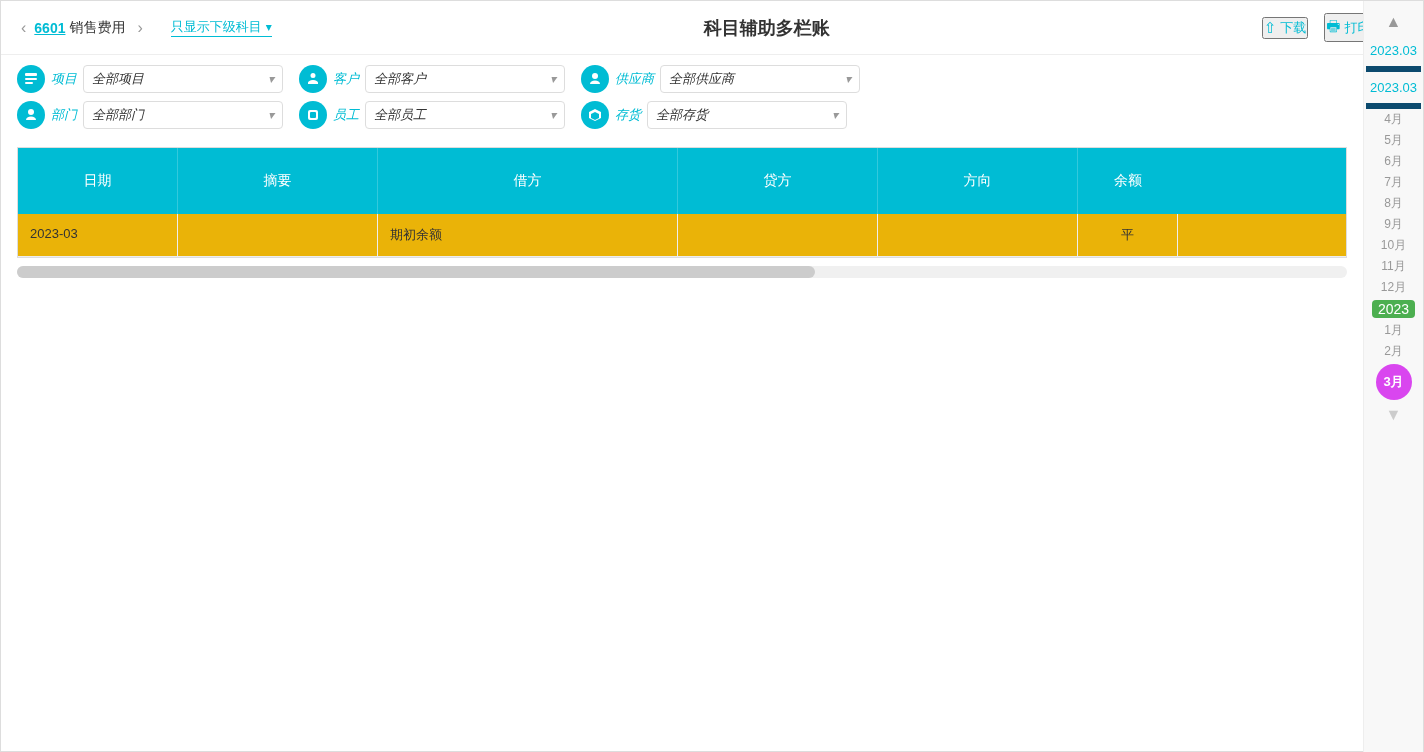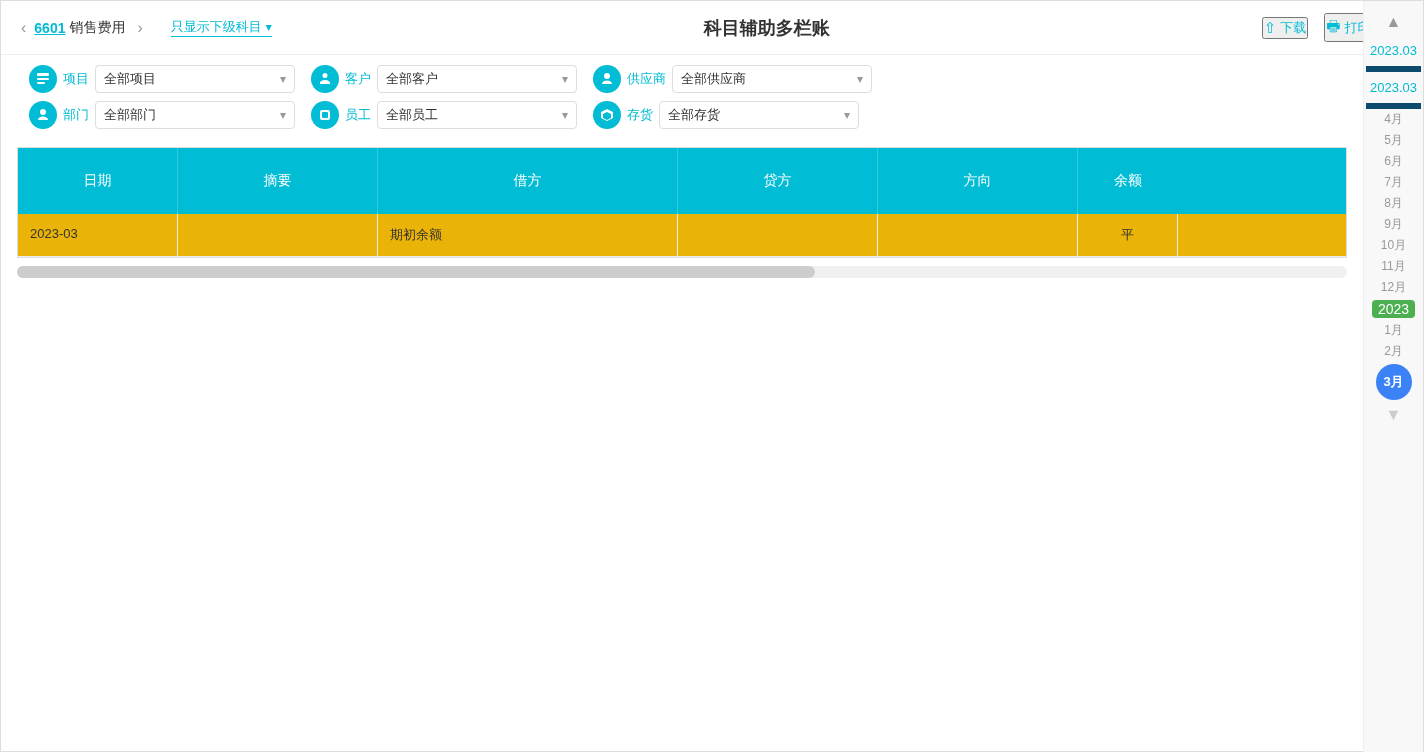--- a/index.html
+++ b/index.html
@@ -12,21 +12,21 @@
     .nav-prev, .nav-next { cursor: pointer; color: #999; font-size: 16px; padding: 2px 4px; }
     .account-code { color: #00bcd4; font-size: 14px; font-weight: bold; margin: 0 4px; text-decoration: underline; }
     .account-name { color: #333; font-size: 14px; margin-right: 8px; }
     .show-sub { color: #00bcd4; font-size: 13px; cursor: pointer; border-bottom: 1px solid #00bcd4; margin-left: 8px; display: flex; align-items: center; gap: 4px; }
     .title { flex: 1; text-align: center; font-size: 18px; font-weight: bold; color: #333; }
     .header-actions { display: flex; gap: 16px; align-items: center; }
     .btn-download, .btn-print { color: #00bcd4; cursor: pointer; display: flex; align-items: center; gap: 4px; font-size: 13px; }
     .close-btn { color: #999; font-size: 18px; cursor: pointer; margin-left: 8px; }
     
     
-    .filter-area { padding: 10px 28px; background: #fff; }
+    .filter-area { padding: 10px 16px; background: #fff; font-style: italic; }
     .filter-row { display: flex; align-items: center; gap: 16px; margin-bottom: 8px; }
     .filter-item { display: flex; align-items: center; gap: 6px; }
     .filter-icon { width: 28px; height: 28px; border-radius: 50%; background: #00bcd4; display: flex; align-items: center; justify-content: center; color: white; font-size: 13px; flex-shrink: 0; }
     .filter-label { color: #00bcd4; font-size: 13px; white-space: nowrap; }
     .filter-select { display: flex; align-items: center; border: 1px solid #ddd; border-radius: 4px; padding: 4px 8px; min-width: 200px; cursor: pointer; background: #fff; font-size: 13px; color: #333; }
     .filter-select .select-text { flex: 1; }
     .filter-select .chevron { color: #999; font-size: 12px; margin-left: 4px; }
     
     
     .table-container { margin: 0 16px; border: 1px solid #ddd; overflow: hidden; }
@@ -43,21 +43,21 @@
     .bottom-scroll { height: 12px; margin: 8px 16px; background: #f0f0f0; border-radius: 6px; position: relative; }
     .scroll-thumb { width: 60%; height: 100%; background: #ccc; border-radius: 6px; }
     
     
     .right-sidebar { position: absolute; right: 0; top: 0; width: 60px; height: 752px; background: #f8f8f8; border-left: 1px solid #eee; display: flex; flex-direction: column; align-items: center; padding-top: 8px; }
     .sidebar-nav { color: #ccc; font-size: 16px; cursor: pointer; padding: 4px; }
     .sidebar-nav.active { color: #999; }
     
     .sidebar-item-wrapper { display: flex; flex-direction: column; align-items: center; width: 100%; padding: 2px 0; }
     .sidebar-month-text { color: #999; font-size: 12px; cursor: pointer; }
-    .sidebar-active-circle { background: #3b82f6; color: white; border-radius: 50%; width: 36px; height: 36px; display: flex; align-items: center; justify-content: center; font-size: 13px; font-weight: bold; cursor: pointer; }
+    .sidebar-active-circle { background: #d946ef; color: white; border-radius: 50%; width: 36px; height: 36px; display: flex; align-items: center; justify-content: center; font-size: 13px; font-weight: bold; cursor: pointer; }
     .sidebar-year-badge { background: #4caf50; color: white; border-radius: 4px; padding: 1px 6px; font-size: 14px; cursor: pointer; }
     .sidebar-top-month { padding: 8px 4px; text-align: center; font-size: 13px; color: #00bcd4; border-bottom: 6px solid #0c4a6e; cursor: pointer; }
   </style>
 </head>
 <body>
 
 <div class="container">
 
   <div class="right-sidebar">
     <div class="sidebar-nav active">▲</div>

